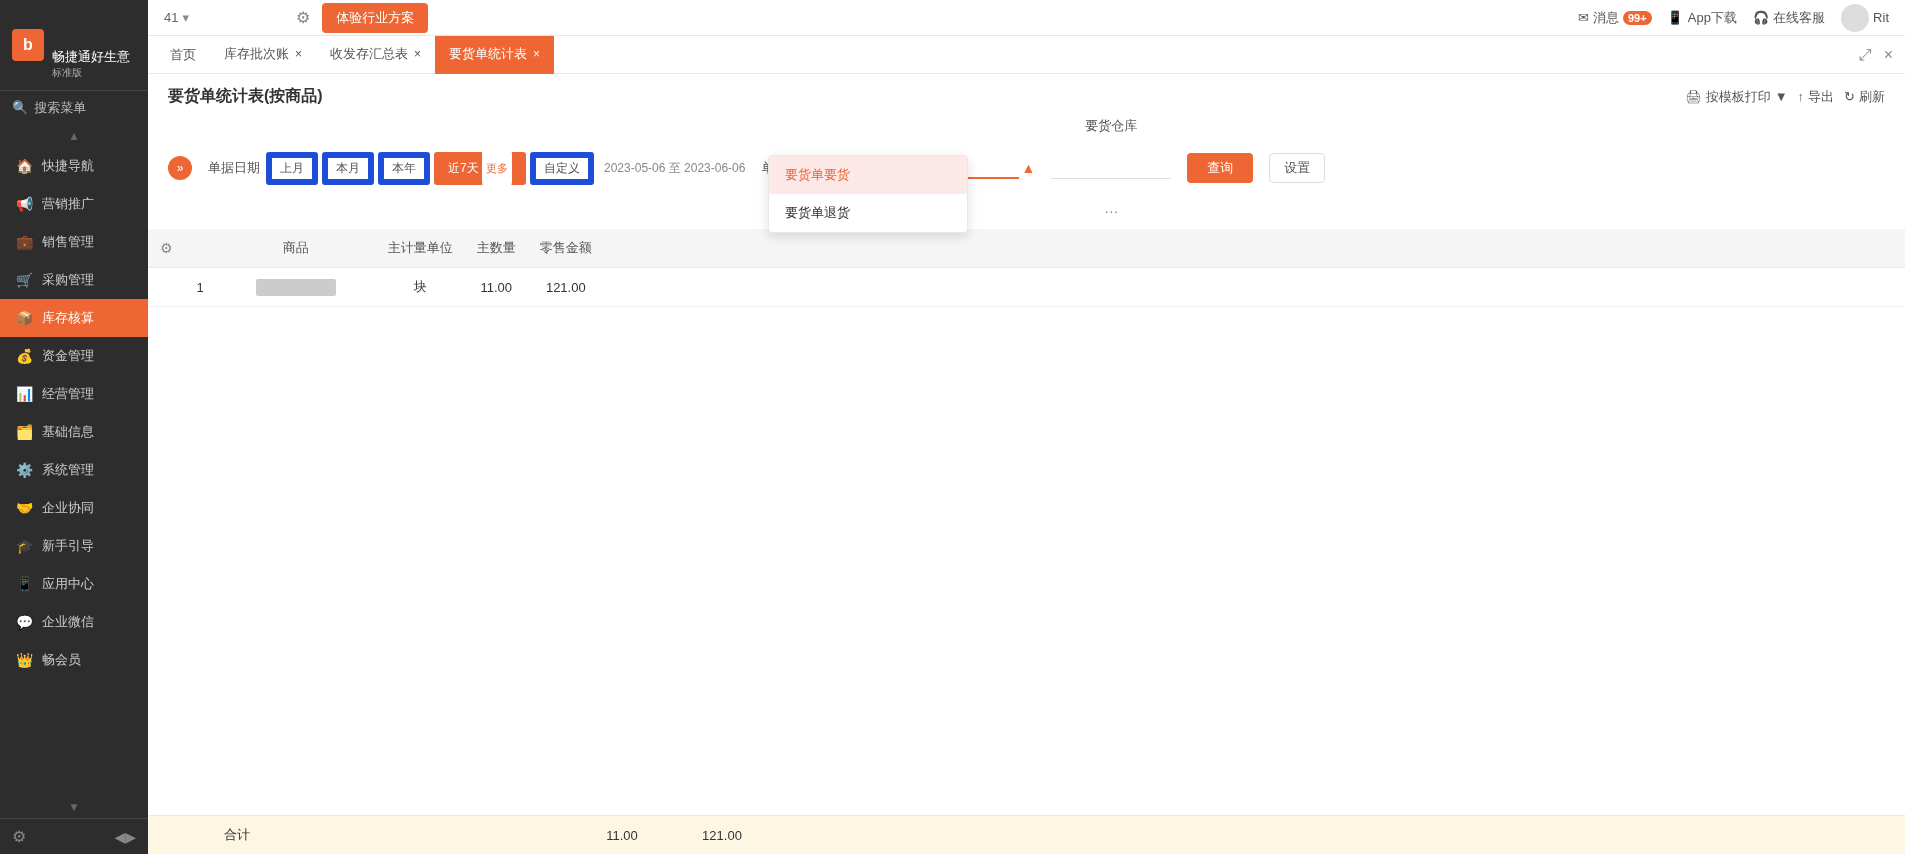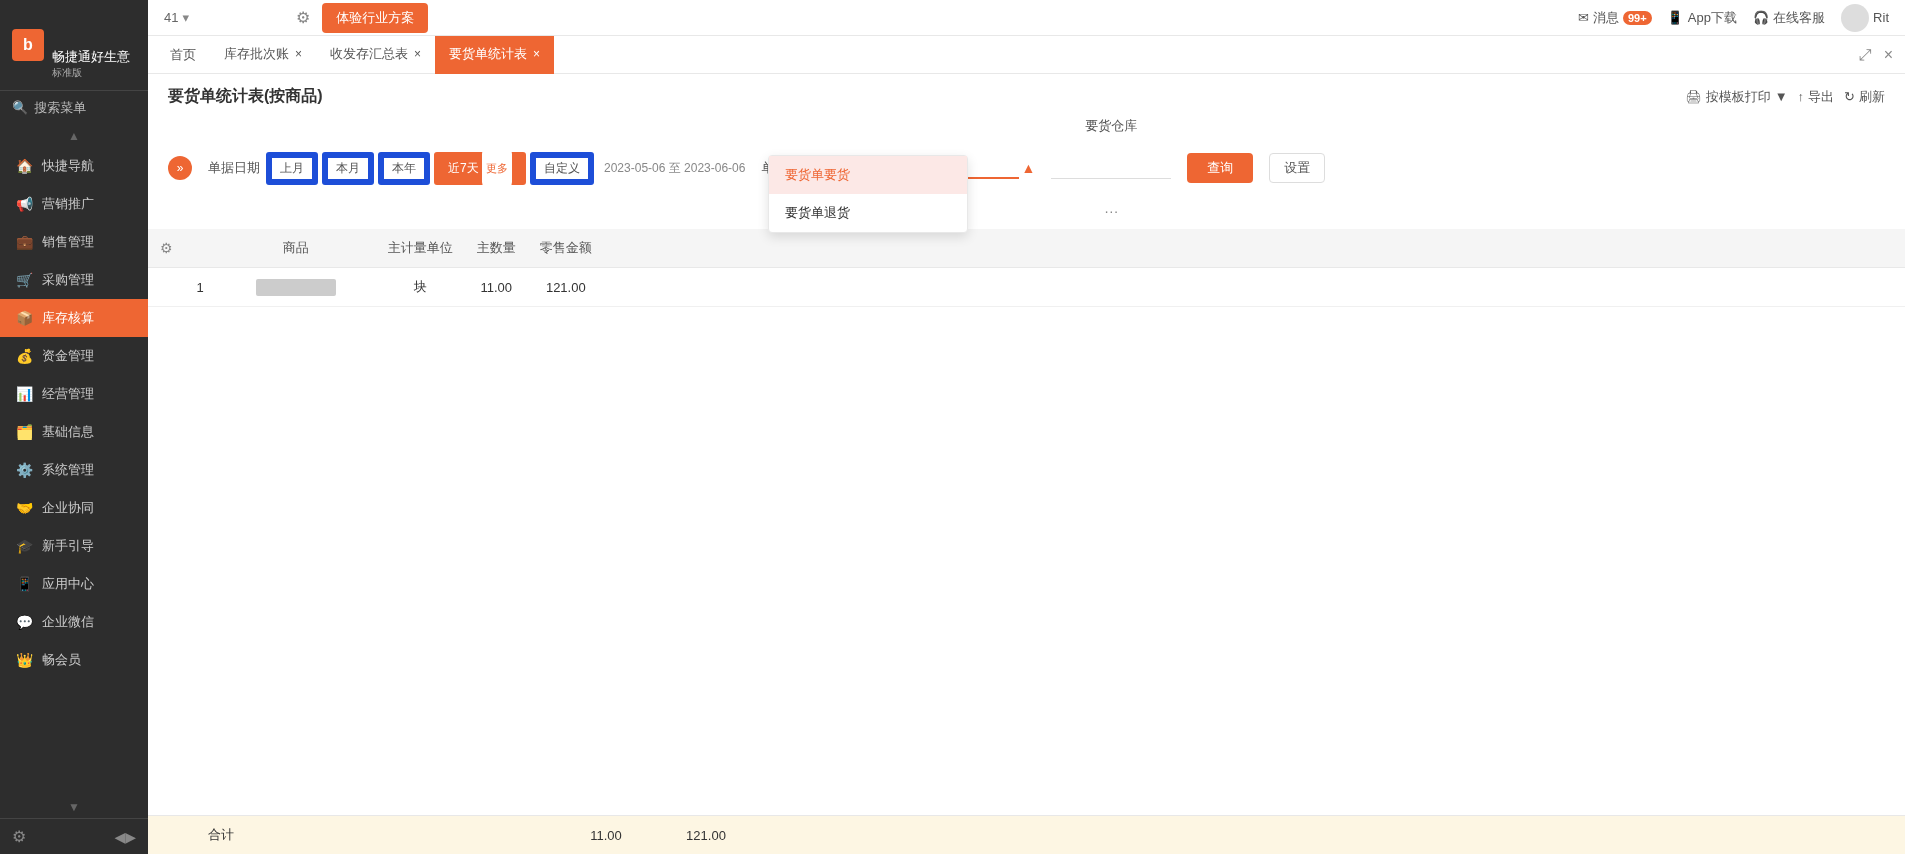--- a/index.html
+++ b/index.html
@@ -387,21 +387,21 @@
       width: 36px;
     }
     .col-settings-icon {
       color: #888; cursor: pointer; font-size: 14px;
     }
 
     
     .table-footer {
       background: #fdf6e3;
       border-top: 1px solid #e8e8e8;
-      padding: 10px 12px;
+      padding: 10px 28px;
       display: flex;
       align-items: center;
       gap: 0;
     }
     .footer-label-cell {
       width: 36px; 
       text-align: center;
     }
     .footer-total-label {
       min-width: 240px; 

